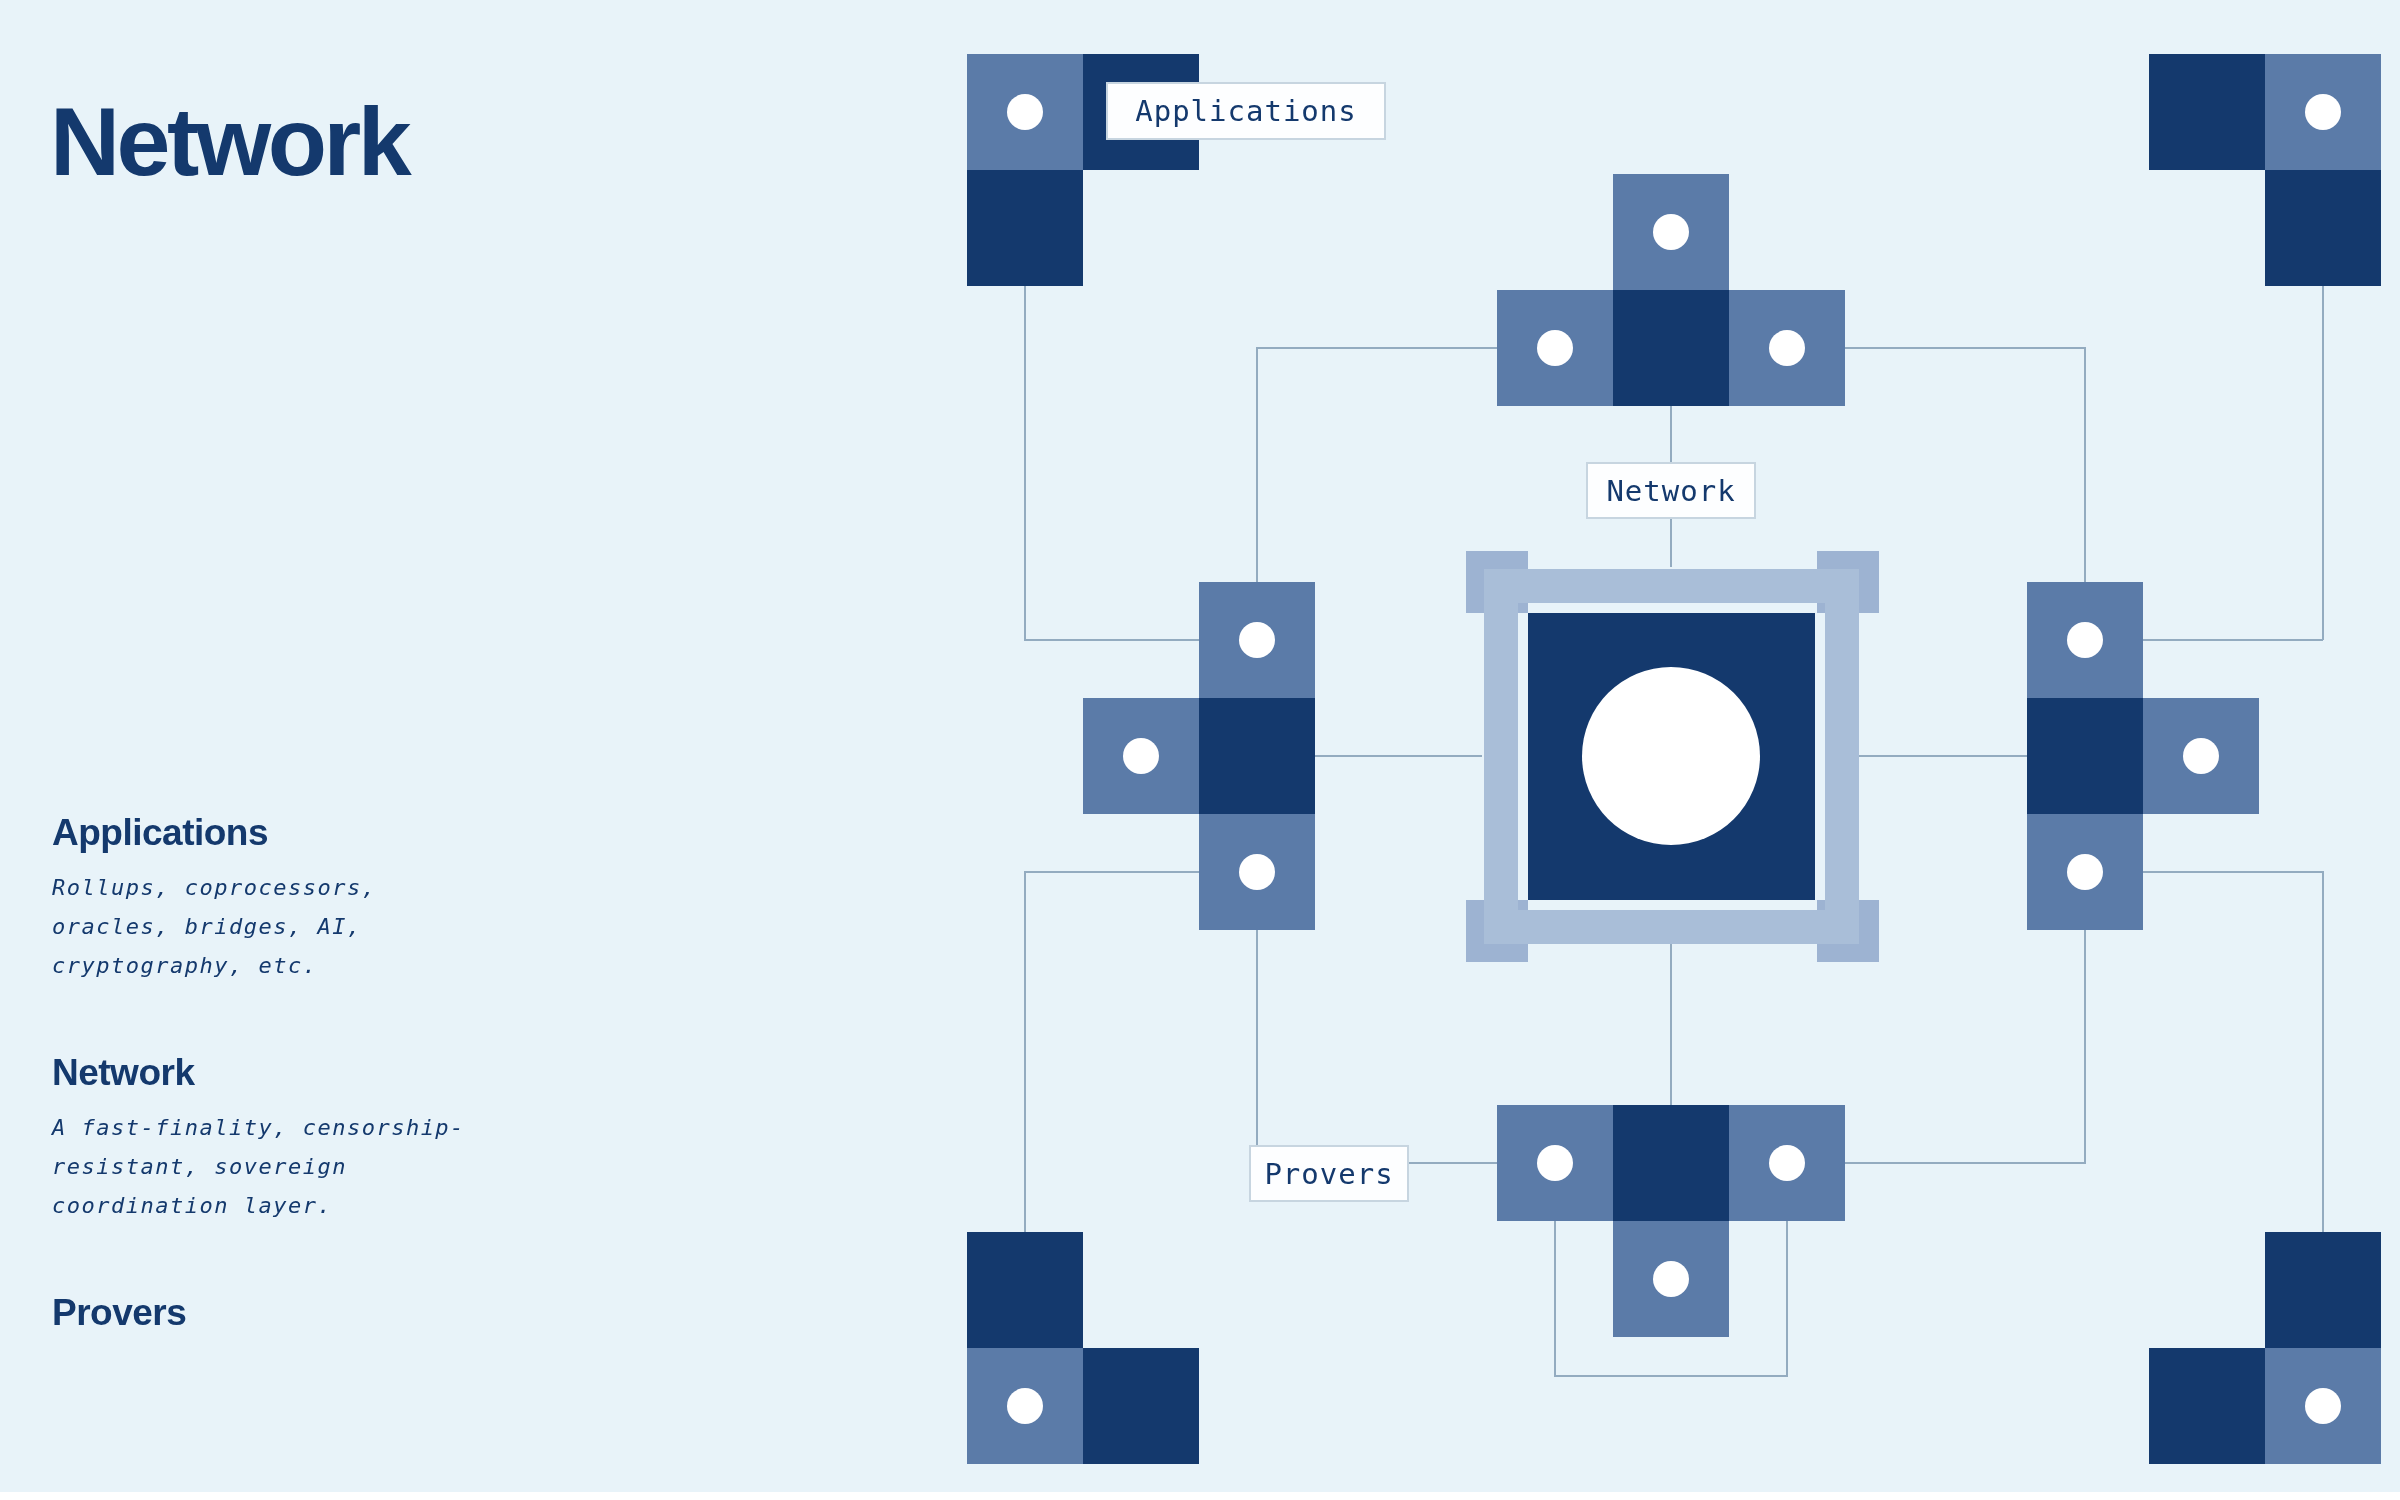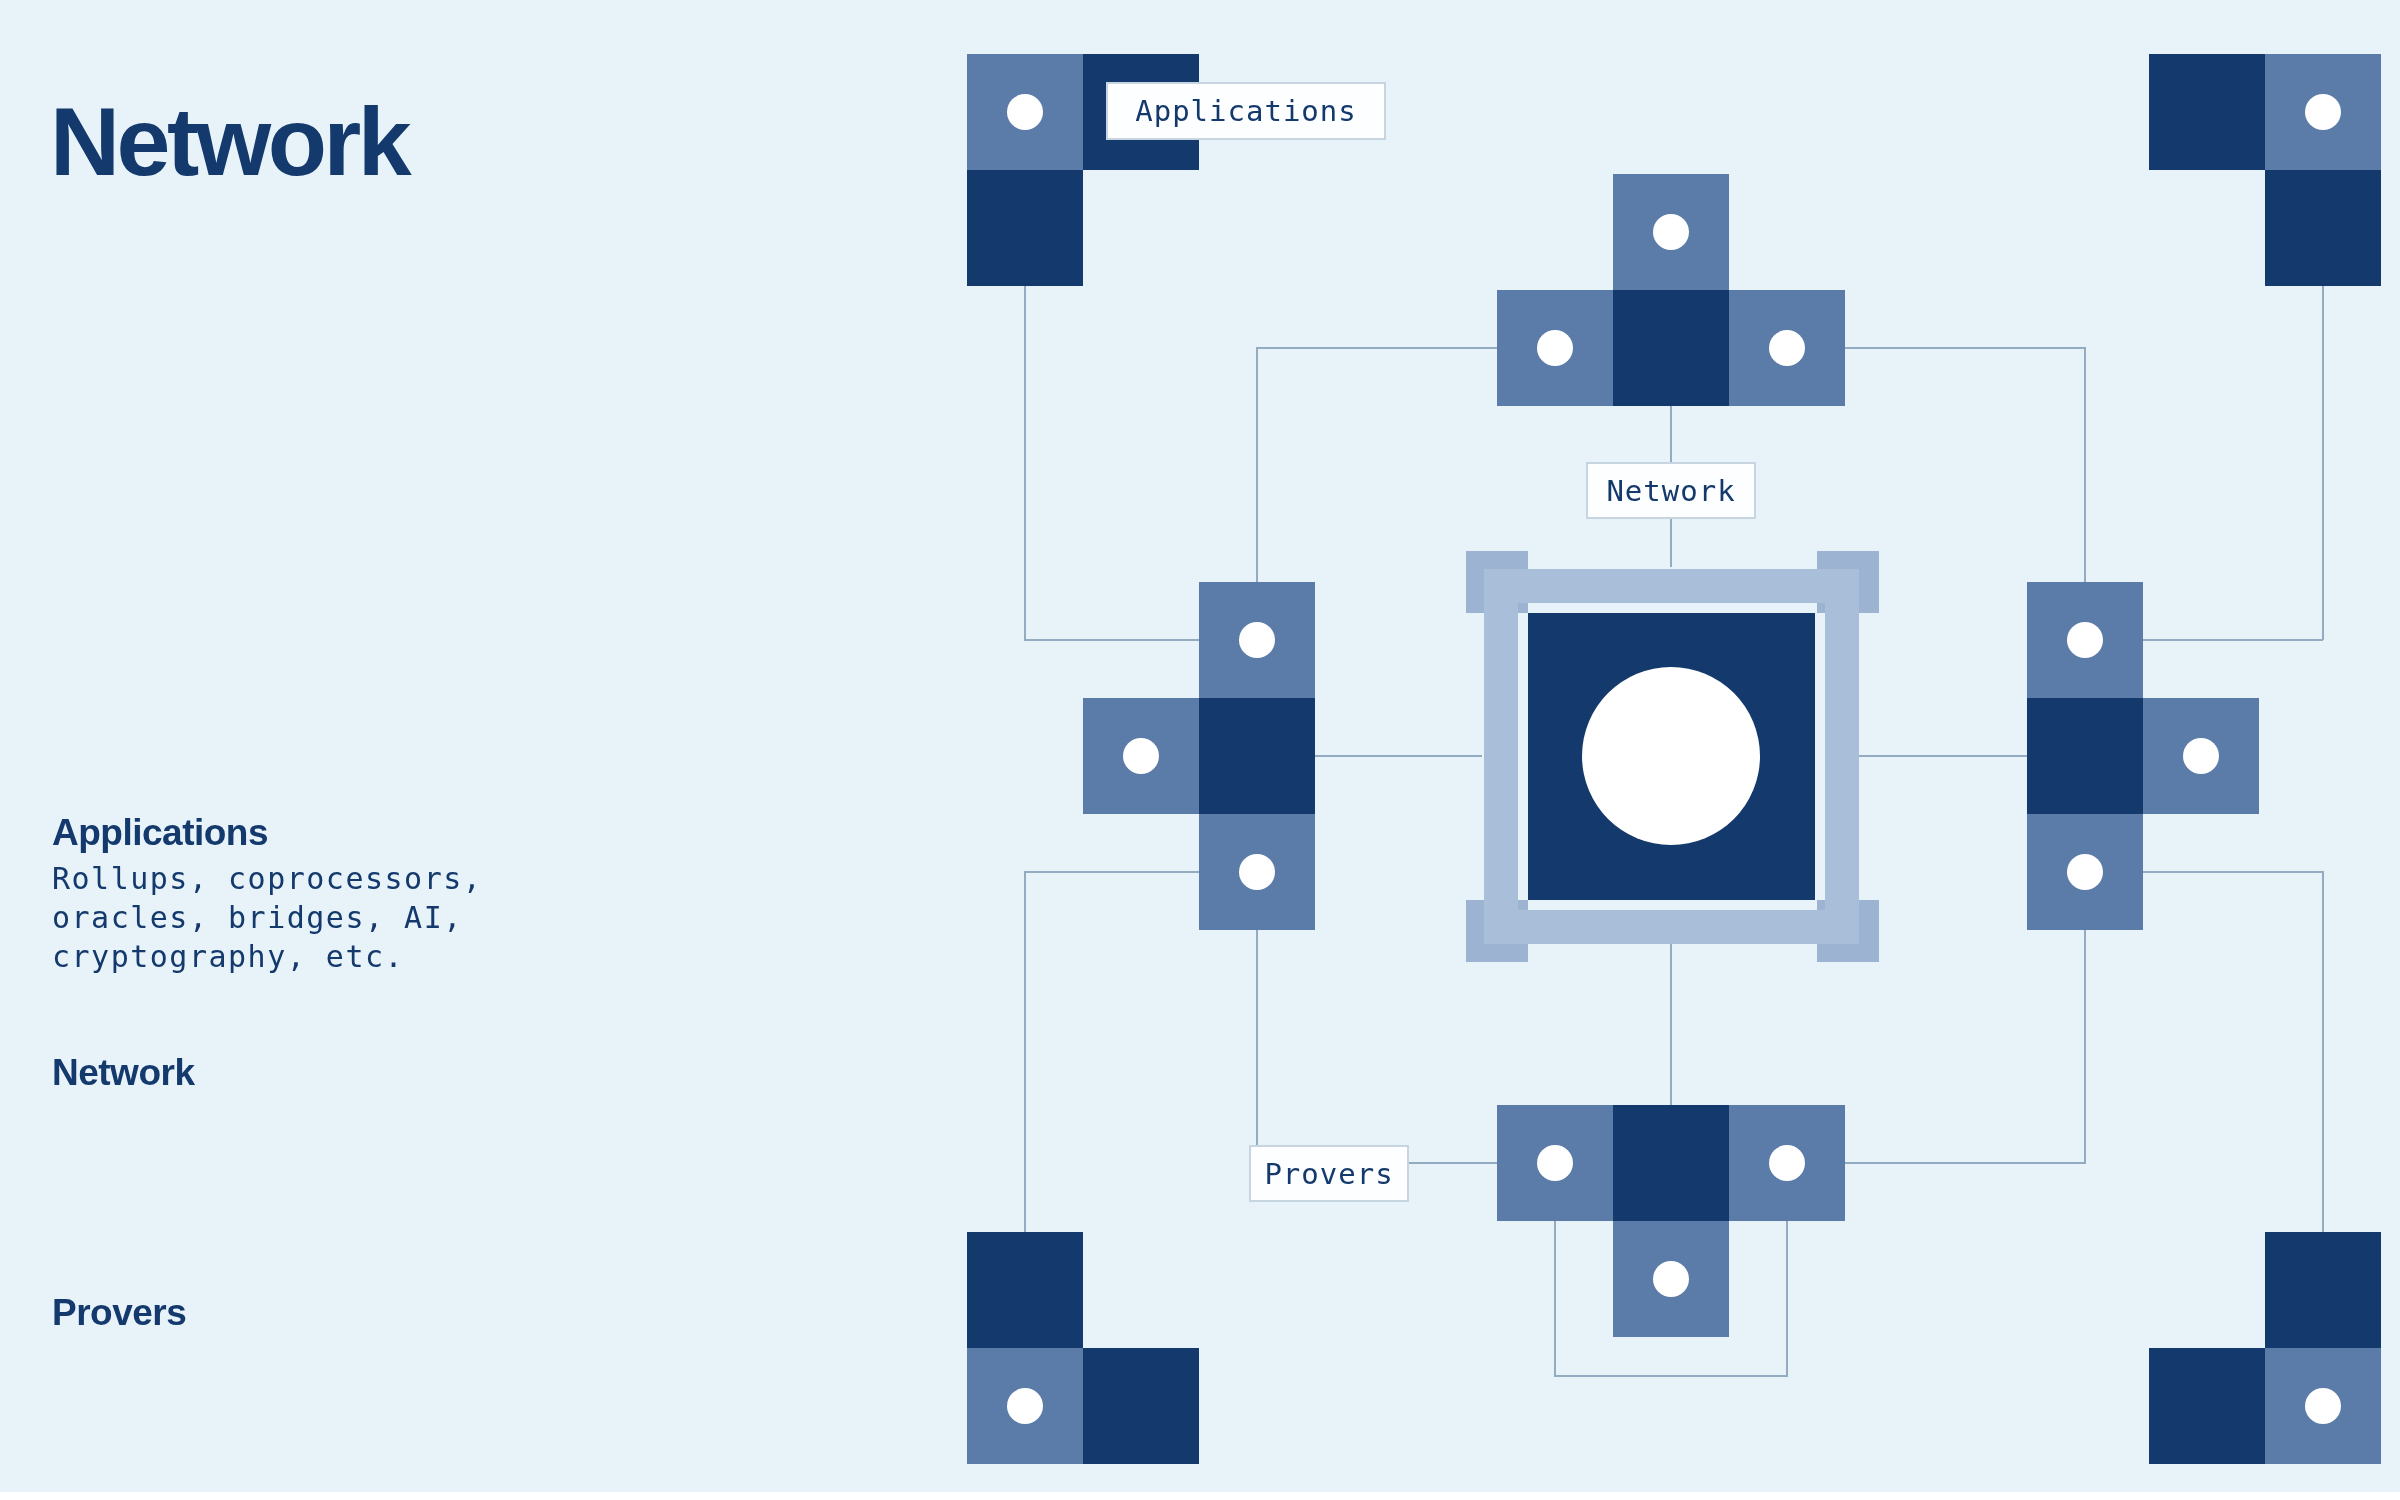--- a/index.html
+++ b/index.html
@@ -15,24 +15,24 @@
     color: var(--navy, #14396d);
   }
   .legend-section { position:absolute; left:52px; width:680px; }
   #sec-apps    { top:812px; }
   #sec-network { top:1052px; }
   #sec-provers { top:1292px; }
   .legend-heading {
     font-size:37px; font-weight:bold; color:var(--navy,#14396d); letter-spacing:-0.5px;
   }
   .legend-body {
-    margin-top:5px;
+    margin-top:14px;
     font-family:"DejaVu Sans Mono", monospace;
-    font-size:30px; line-height:39px; letter-spacing:1.5px;
-    color:var(--navy,#14396d); white-space:pre-line;
+    font-size:22px; line-height:39px; letter-spacing:1.5px;
+    color:var(--navy,#14396d); white-space:pre-line;font-style:italic;
   }
   
   .sq   { position:absolute; width:116px; height:116px; z-index:2; }
   .dark { background: var(--navy, #14396d); }
   .mid  { background: var(--slate, #5b7ba8); }
   .node {
     position:absolute; left:50%; top:50%; width:36px; height:36px;
     margin:-18px 0 0 -18px; border-radius:50%;
     background: var(--node, #ffffff); z-index:3;
   }
@@ -70,20 +70,23 @@
 
   <section class="legend-section" id="sec-apps">
     <div class="legend-heading">Applications</div>
     <div class="legend-body">Rollups, coprocessors,
 oracles, bridges, AI,
 cryptography, etc.</div>
   </section>
 
   <section class="legend-section" id="sec-network">
     <div class="legend-heading">Network</div>
+    <div class="legend-body">A fast-finality, censorship-
+resistant, sovereign
+coordination layer.</div>
   </section>
 
   <section class="legend-section" id="sec-provers">
     <div class="legend-heading">Provers</div>
   </section>
 
   <div>
 
     <div class="line" style="left:1024px;top:286px;width:2px;height:354px"></div>
     <div class="line" style="left:1024px;top:639px;width:175px;height:2px"></div>

